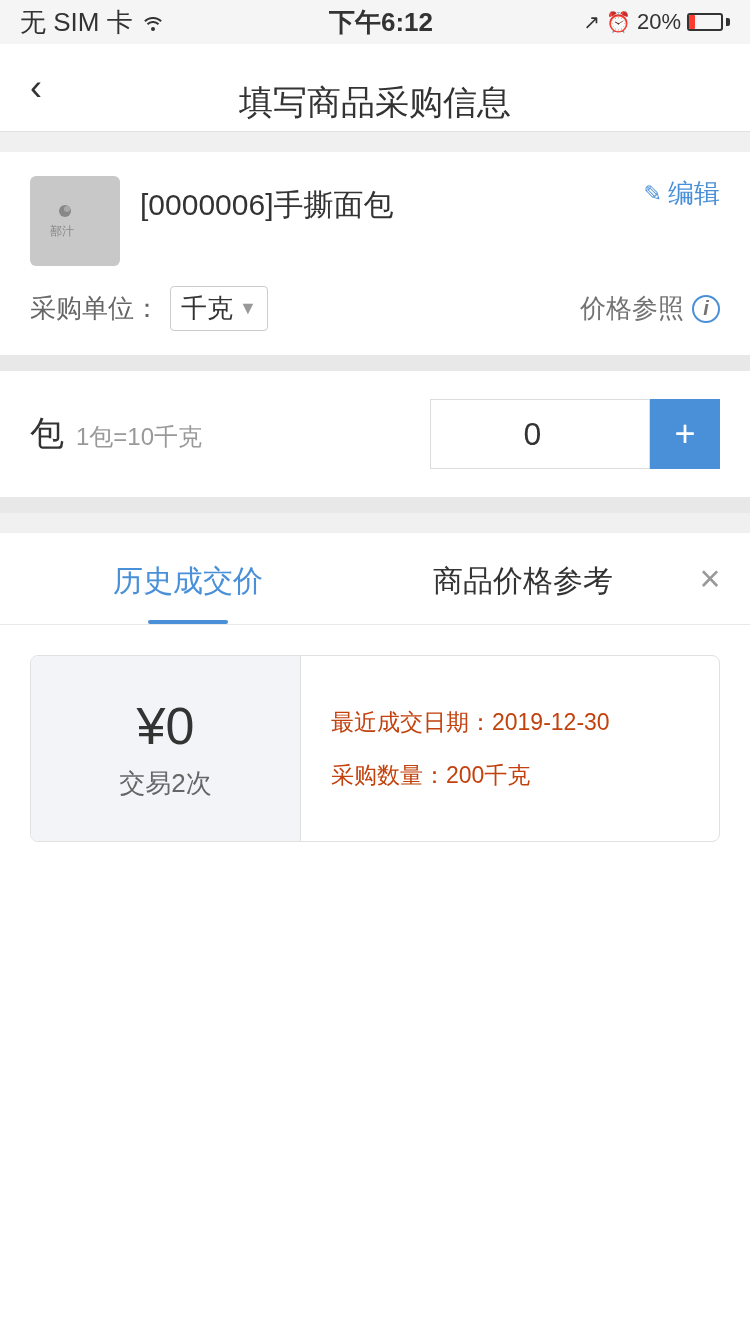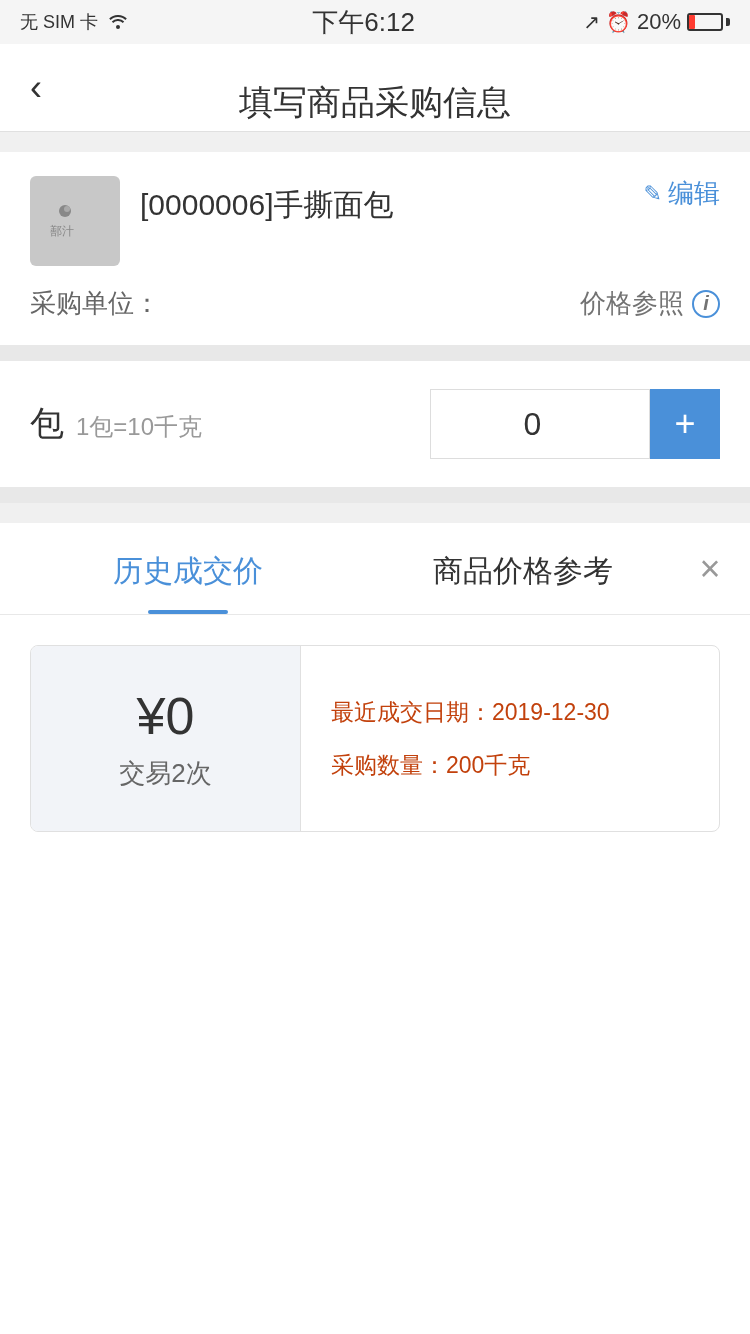--- a/index.html
+++ b/index.html
@@ -20,26 +20,26 @@
       display: flex;
       align-items: center;
       justify-content: space-between;
       padding: 0 20px;
       font-size: 24px;
     }
     .status-left {
       display: flex;
       align-items: center;
       gap: 8px;
-      font-size: 18px;
+      font-size: 26px;
       color: #333;
     }
     .status-center {
       font-size: 26px;
-      font-weight: 400;
+      font-weight: 700;
       color: #333;
       margin-left: 14px;
     }
     .status-right {
       display: flex;
       align-items: center;
       gap: 6px;
       font-size: 22px;
       color: #333;
     }
@@ -402,20 +402,24 @@
       <div style="font-size:30px;color:#333;font-weight:500;line-height:1.6;padding-top:5px;">[0000006]手撕面包</div>
     </div>
     <div class="edit-btn">
       <span class="edit-icon">✎</span>
       <span>编辑</span>
     </div>
   </div>
   <div class="product-unit-row">
     <div class="unit-label">
       <span>采购单位：</span>
+      <div class="unit-select">
+        <span>千克</span>
+        <span class="unit-dropdown-arrow">▼</span>
+      </div>
     </div>
     <div class="price-ref">
       <span>价格参照</span>
       <div class="price-ref-icon">i</div>
     </div>
   </div>
 </div>
 
 <div class="gray-divider"></div>
 

